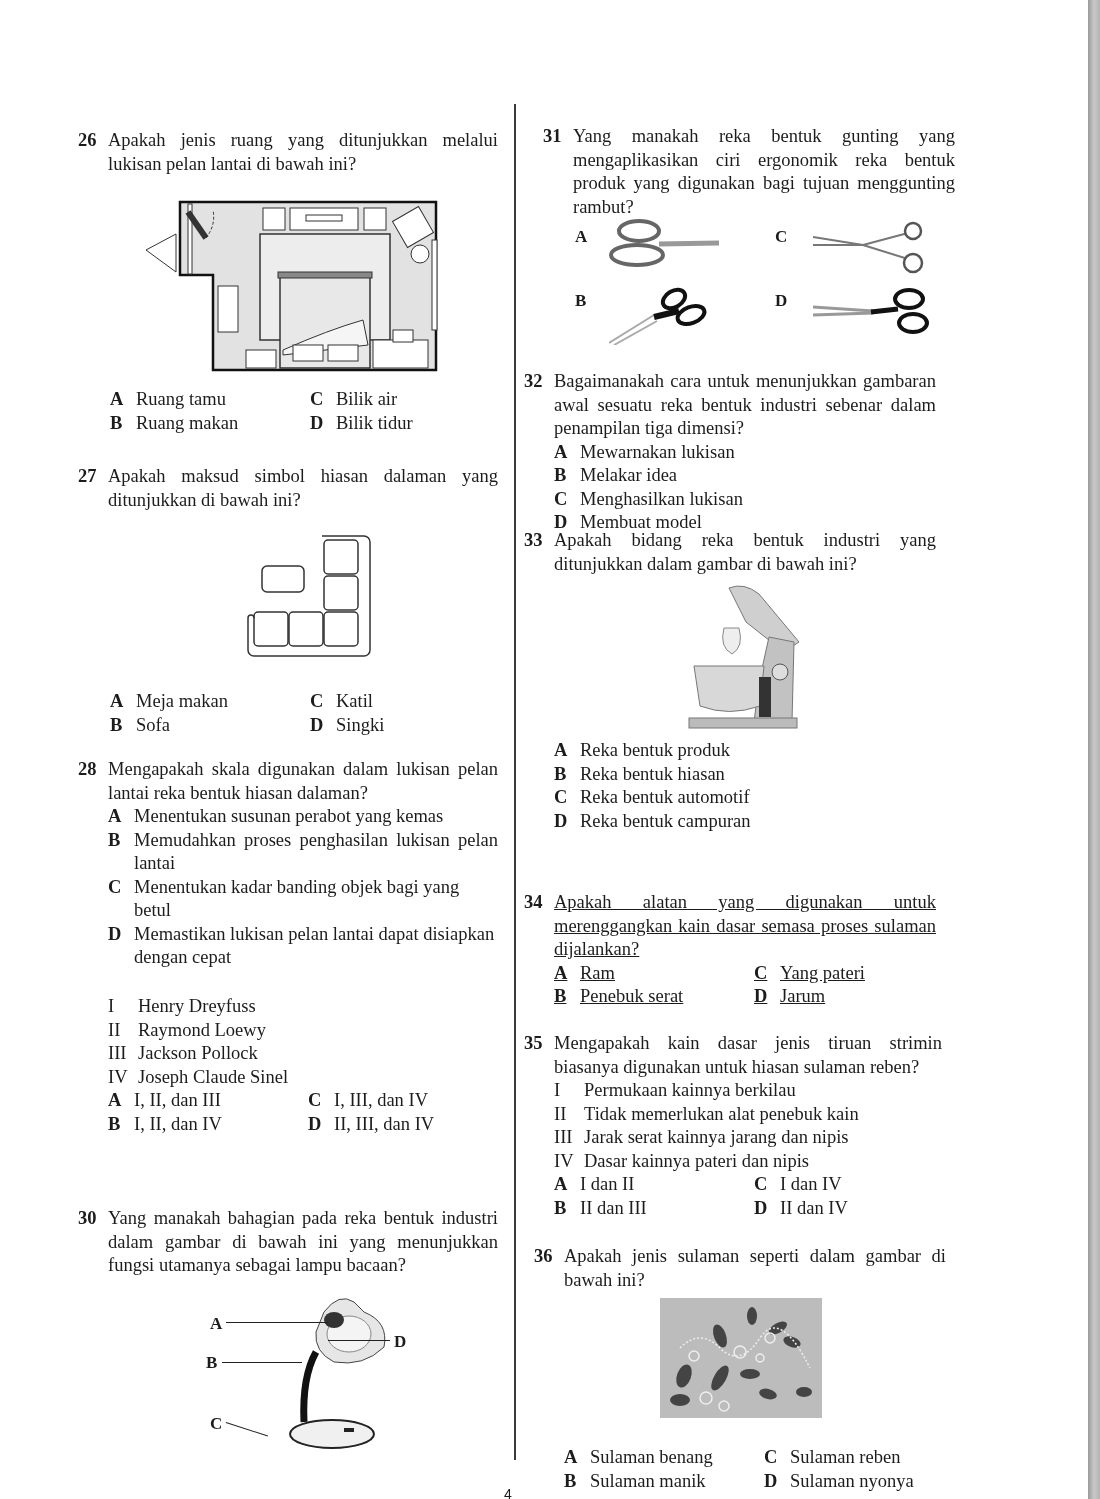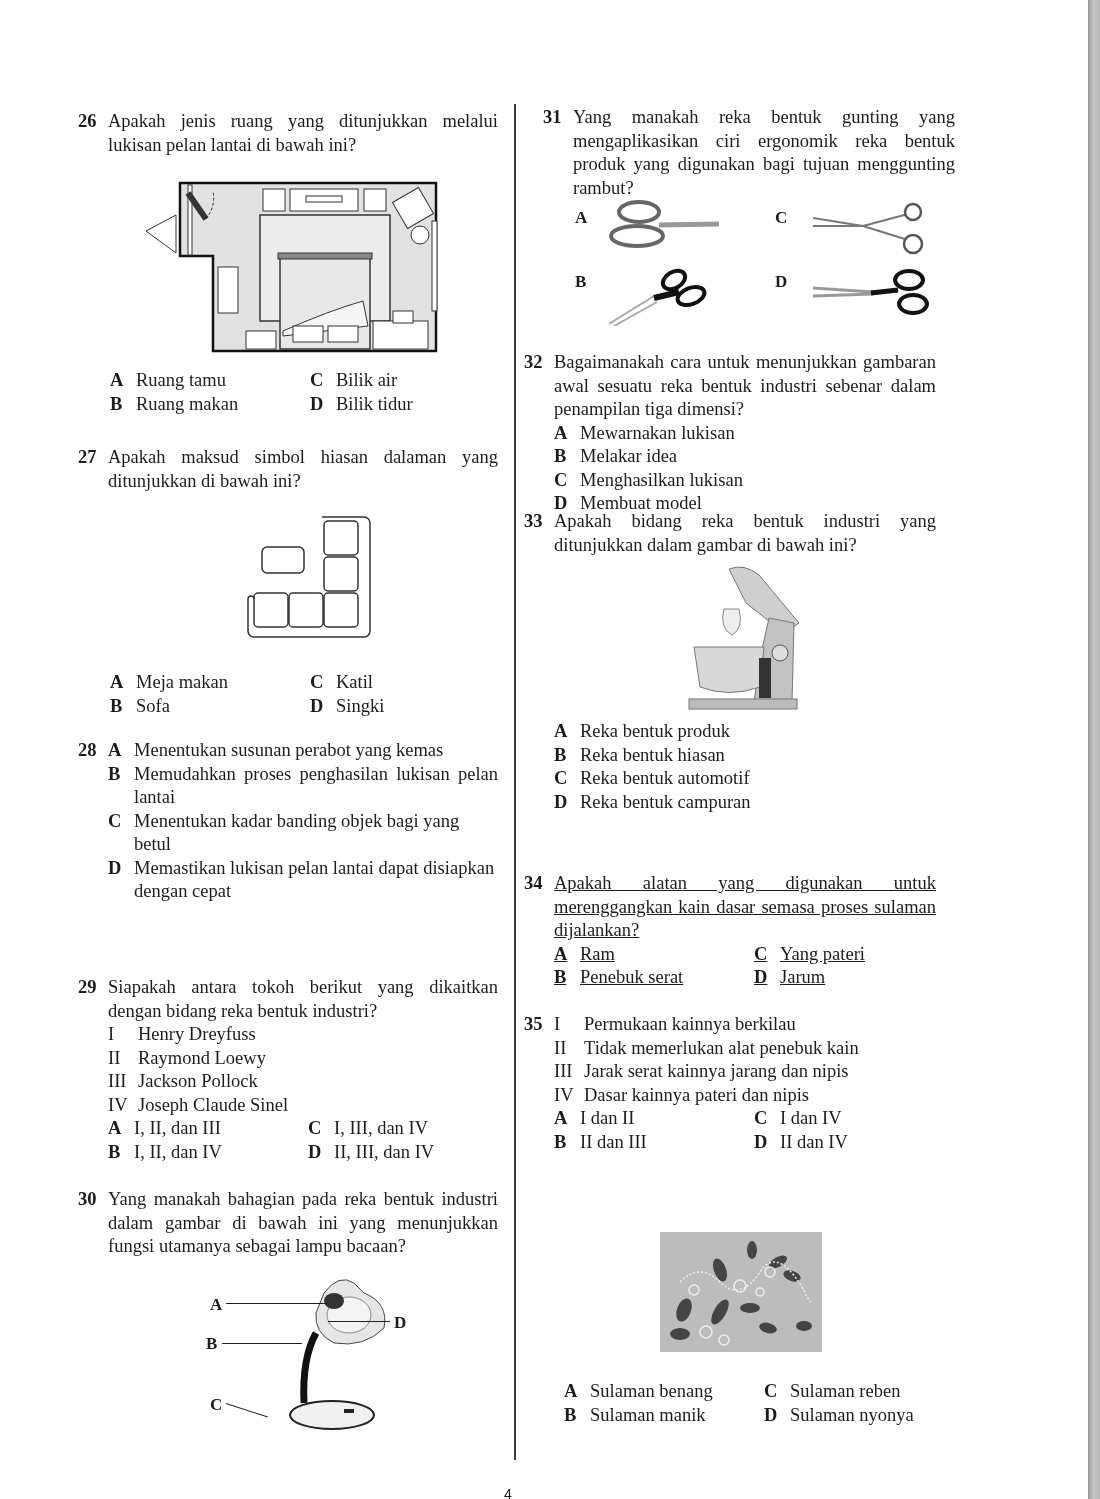--- a/index.html
+++ b/index.html
@@ -1,21 +1,21 @@
 <!DOCTYPE html>
 <html><head>
 <meta charset="utf-8">
 <style>
   html, body { margin:0; padding:0; }
   body { width:1100px; height:1499px; background:#fff; position:relative; overflow:hidden;
          font-family:"Liberation Serif", serif; color:#1c1c1c; }
   .edge { position:absolute; right:0; top:0; width:12px; height:1499px;
           background:linear-gradient(to right,#9a9a9a,#c8c8c8,#b4b4b4); }
   .divider { position:absolute; left:514px; top:104px; width:1.5px; height:1356px; background:#3a3a3a; }
-  .q { position:absolute; font-size:18.5px; line-height:23.5px; }
+  .q { position:absolute; font-size:18.5px; line-height:23.5px;margin-top:19px; }
   .qhead { position:relative; padding-left:30px; text-align:justify; }
   .qnum { position:absolute; left:0; top:0; font-weight:bold; }
   .opt { display:flex; padding-left:30px; }
   .opt .l { font-weight:bold; width:26px; flex:none; }
   .opt2 { display:grid; grid-template-columns: 200px 200px; padding-left:30px; }
   .opt2 .cell { display:flex; }
   .opt2 .l { font-weight:bold; width:26px; flex:none; }
   .rom { display:flex; padding-left:30px; }
   .rom .r { width:30px; flex:none; }
   .fig { position:relative; }
@@ -103,41 +103,40 @@
         <span>Sofa</span>
       </div>
     <div class="cell">
         <span class="l">D</span>
         <span>Singki</span>
       </div>
   </div>
 </div>
 
 <div class="q" style="left:78px;top:739px;width:420px;">
-  <div class="qhead"><span class="qnum">28</span></div>
+  <div class="qhead"><span class="qnum">28</span><span>Mengapakah skala digunakan dalam lukisan pelan lantai reka bentuk hiasan dalaman?</span></div>
   <div class="opt">
       <span class="l">A</span>
       <span>Menentukan susunan perabot yang kemas</span>
     </div>
   <div class="opt">
       <span class="l">B</span>
       <span style="text-align:justify">Memudahkan proses penghasilan lukisan pelan lantai</span>
     </div>
   <div class="opt">
       <span class="l">C</span>
       <span>Menentukan kadar banding objek bagi yang betul</span>
     </div>
   <div class="opt">
       <span class="l">D</span>
       <span>Memastikan lukisan pelan lantai dapat disiapkan dengan cepat</span>
     </div>
 </div>
 
 <div class="q" style="left:78px;top:976px;width:420px;">
-  <div class="qhead"><span class="qnum">29</span><span>Siapakah antara tokoh berikut yang dikaitkan dengan bidang reka bentuk industri?</span></div>
   <div class="rom">
       <span class="r">I</span>
       <span>Henry Dreyfuss</span>
     </div>
   <div class="rom">
       <span class="r">II</span>
       <span>Raymond Loewy</span>
     </div>
   <div class="rom">
       <span class="r">III</span>
@@ -293,21 +292,21 @@
         <span>Penebuk serat</span>
       </div>
     <div class="cell">
         <span class="l">D</span>
         <span>Jarum</span>
       </div>
   </div>
 </div>
 
 <div class="q" style="left:524px;top:1013px;width:418px;">
-  <div class="qhead"><span class="qnum">35</span></div>
+  <div class="qhead"><span class="qnum">35</span><span>Mengapakah kain dasar jenis tiruan strimin biasanya digunakan untuk hiasan sulaman reben?</span></div>
   <div class="rom">
       <span class="r">I</span>
       <span>Permukaan kainnya berkilau</span>
     </div>
   <div class="rom">
       <span class="r">II</span>
       <span>Tidak memerlukan alat penebuk kain</span>
     </div>
   <div class="rom">
       <span class="r">III</span>
@@ -331,20 +330,21 @@
         <span>II dan III</span>
       </div>
     <div class="cell">
         <span class="l">D</span>
         <span>II dan IV</span>
       </div>
   </div>
 </div>
 
 <div class="q" style="left:534px;top:1226px;width:412px;">
+  <div class="qhead"><span class="qnum">36</span><span>Apakah jenis sulaman seperti dalam gambar di bawah ini?</span></div>
   <div class="fig" style="height:148px;margin-top:6px;">
     <svg width="162" height="120" viewBox="0 0 162 120" style="position:absolute;left:126px;top:0">
       <rect width="162" height="120" fill="#bcbcbc"></rect>
       <g fill="#444">
         <ellipse cx="60" cy="38" rx="6" ry="12" transform="rotate(-20 60 38)"></ellipse>
         <ellipse cx="92" cy="18" rx="5" ry="9"></ellipse>
         <ellipse cx="118" cy="30" rx="10" ry="5" transform="rotate(-30 118 30)"></ellipse>
         <ellipse cx="24" cy="78" rx="7" ry="12" transform="rotate(20 24 78)"></ellipse>
         <ellipse cx="60" cy="80" rx="6" ry="14" transform="rotate(30 60 80)"></ellipse>
         <ellipse cx="90" cy="76" rx="10" ry="5"></ellipse>

